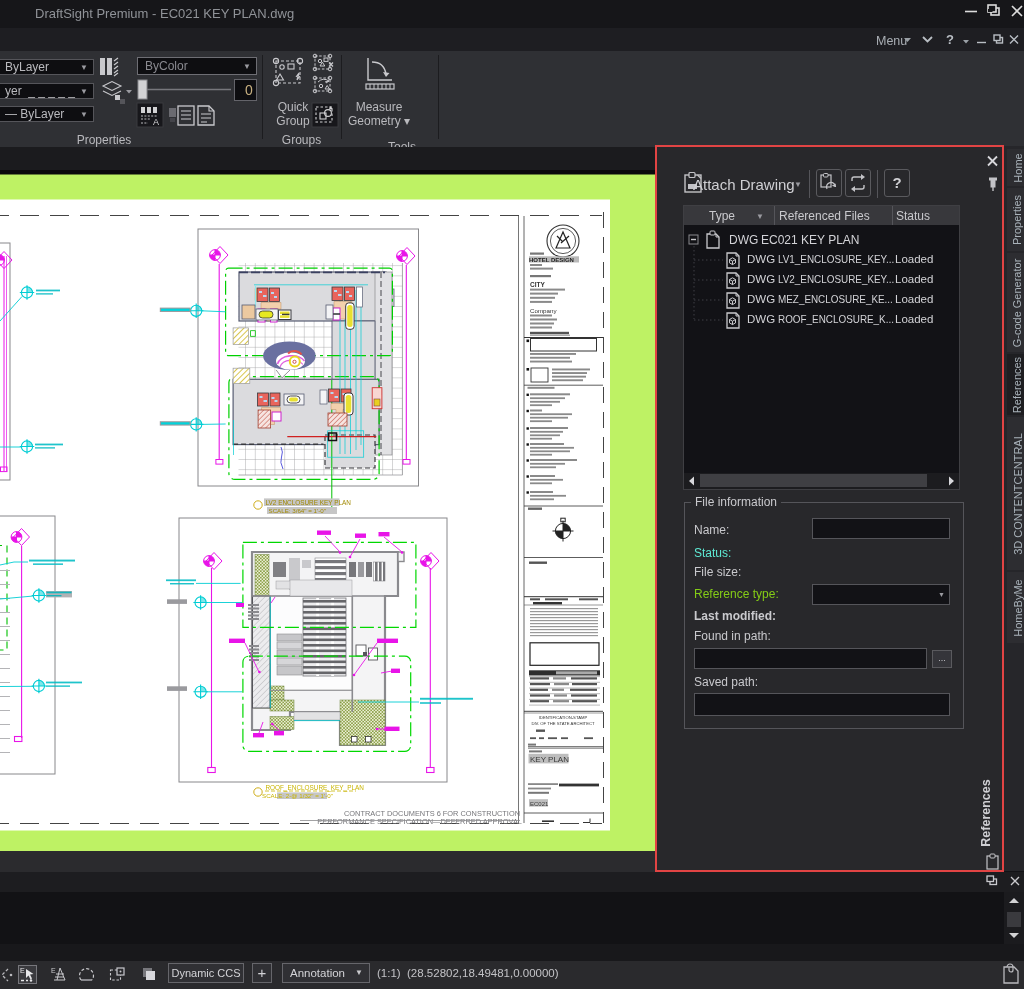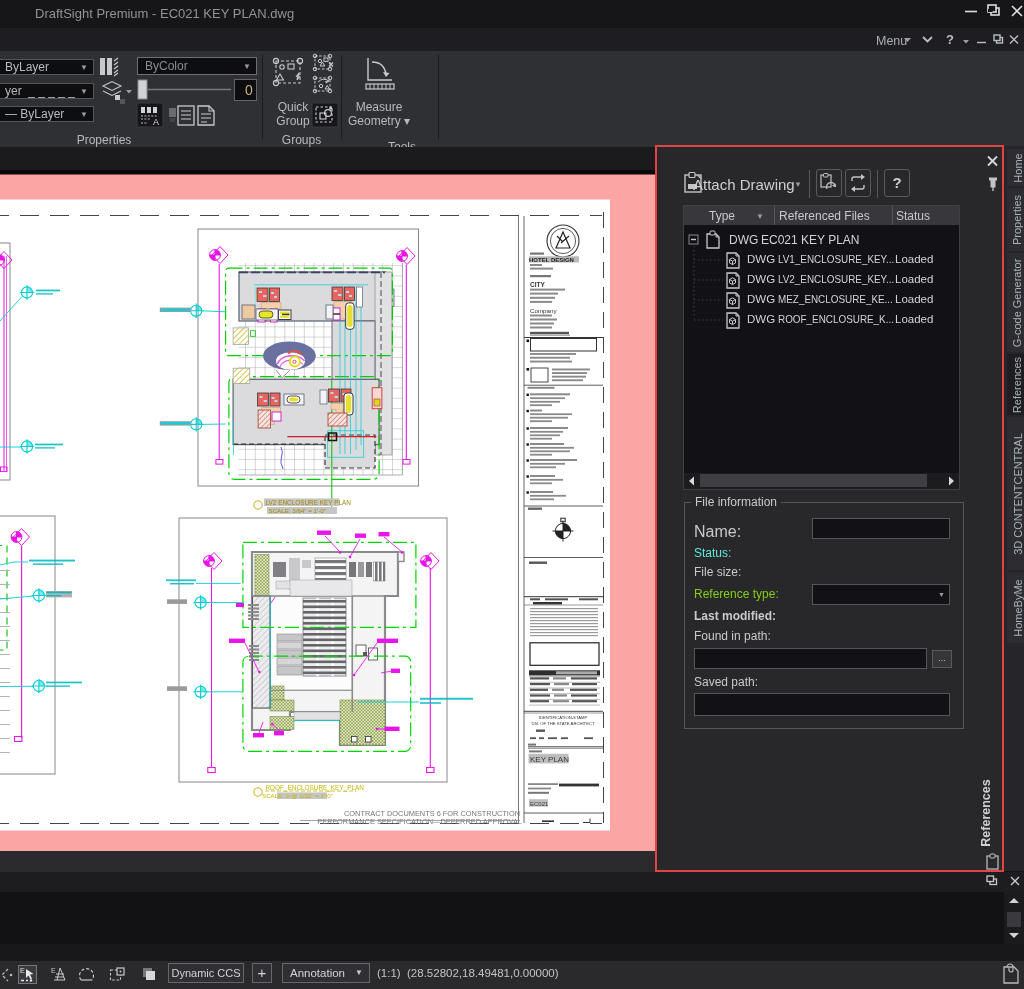--- a/index.html
+++ b/index.html
@@ -160,21 +160,21 @@
       <rect x="6" y="28" width="28" height="5" fill="none" stroke-width="1.2"></rect>
       <path d="M10 28 v5 M14 28 v5 M18 28 v5 M22 28 v5 M26 28 v5 M30 28 v5"></path>
     </g>
 </svg>
 <div class="lbl abs" style="left:342px;top:100px;width:74px;text-align:center;line-height:14px;">Measure<br>Geometry ▾</div>
 <div class="lbl abs" style="left:342px;top:140px;width:74px;text-align:right;">Tools</div>
 <div class="abs" style="left:438px;top:55px;width:1px;height:84px;background:#1c1c1f;"></div>
 
 <div class="abs" style="left:0;top:147px;width:657px;height:23px;background:#1b1b1e;"></div>
 
-<div class="abs" style="left:0;top:170px;width:657px;height:681px;background:#fca5a5;overflow:hidden;" id="canvas">
+<div class="abs" style="left:0;top:170px;width:657px;height:681px;background:#bef264;overflow:hidden;" id="canvas">
 <svg width="657" height="681" viewBox="0 170 657 681" style="position:absolute;left:0;top:0;">
 <defs>
  <pattern id="grid" width="9.8" height="10.2" patternUnits="userSpaceOnUse">
   <path d="M0 0 V10.2 M0 0 H9.8" stroke="#9a9a9e" stroke-width="0.8" fill="none"></path>
  </pattern>
  <pattern id="yhatch" width="4" height="4" patternUnits="userSpaceOnUse" patternTransform="rotate(45)">
   <rect width="4" height="4" fill="#ffffff"></rect>
   <line x1="0" y1="0" x2="0" y2="4" stroke="#d0b820" stroke-width="1.6"></line>
  </pattern>
  <pattern id="redhatch" width="3.5" height="3.5" patternUnits="userSpaceOnUse" patternTransform="rotate(45)">
@@ -884,21 +884,21 @@
 
  <div class="abs" style="left:27px;top:326px;width:275px;height:16px;background:#1c1c1f;"></div>
  <div class="abs" style="left:43px;top:327px;width:227px;height:13px;background:#3f3f43;"></div>
  <svg class="abs" style="left:27px;top:326px;" width="275" height="16" viewBox="0 0 275 16">
   <path d="M10 3.5 l-5 4.5 l5 4.5 z" fill="#d8d8dc"></path>
   <path d="M265 3.5 l5 4.5 l-5 4.5 z" fill="#d8d8dc"></path>
  </svg>
 
  <div class="abs" style="left:27px;top:355px;width:278px;height:225px;border:1px solid #55555a;"></div>
  <div class="abs" style="left:34px;top:348px;background:#28282b;padding:0 4px;font-size:12px;color:#c9c9cd;">File information</div>
- <div class="abs" style="left:37px;top:376px;font-size:16px;color:#c9c9cd;">Name:</div>
+ <div class="abs" style="left:37px;top:376px;font-size:12px;color:#c9c9cd;">Name:</div>
  <div class="abs" style="left:155px;top:371px;width:138px;height:21px;background:#121216;border:1px solid #55555a;box-sizing:border-box;"></div>
  <div class="abs" style="left:37px;top:399px;font-size:12px;color:#5eead4;">Status:</div>
  <div class="abs" style="left:37px;top:418px;font-size:12px;color:#c9c9cd;">File size:</div>
  <div class="abs" style="left:37px;top:440px;font-size:12px;color:#84cc16;">Reference type:</div>
  <div class="abs" style="left:155px;top:437px;width:138px;height:21px;background:#121216;border:1px solid #55555a;box-sizing:border-box;"></div>
  <div class="abs" style="left:281px;top:444px;color:#9a9aa0;font-size:7px;">▼</div>
  <div class="abs" style="left:37px;top:462px;font-size:12px;color:#c9c9cd;font-weight:bold;">Last modified:</div>
  <div class="abs" style="left:37px;top:482px;font-size:12px;color:#c9c9cd;">Found in path:</div>
  <div class="abs" style="left:37px;top:501px;width:233px;height:21px;background:#121216;border:1px solid #55555a;box-sizing:border-box;"></div>
  <div class="abs" style="left:275px;top:503px;width:20px;height:18px;background:#35353a;border:1px solid #5a5a5e;box-sizing:border-box;color:#c9c9cd;font-size:9px;text-align:center;line-height:14px;">...</div>

